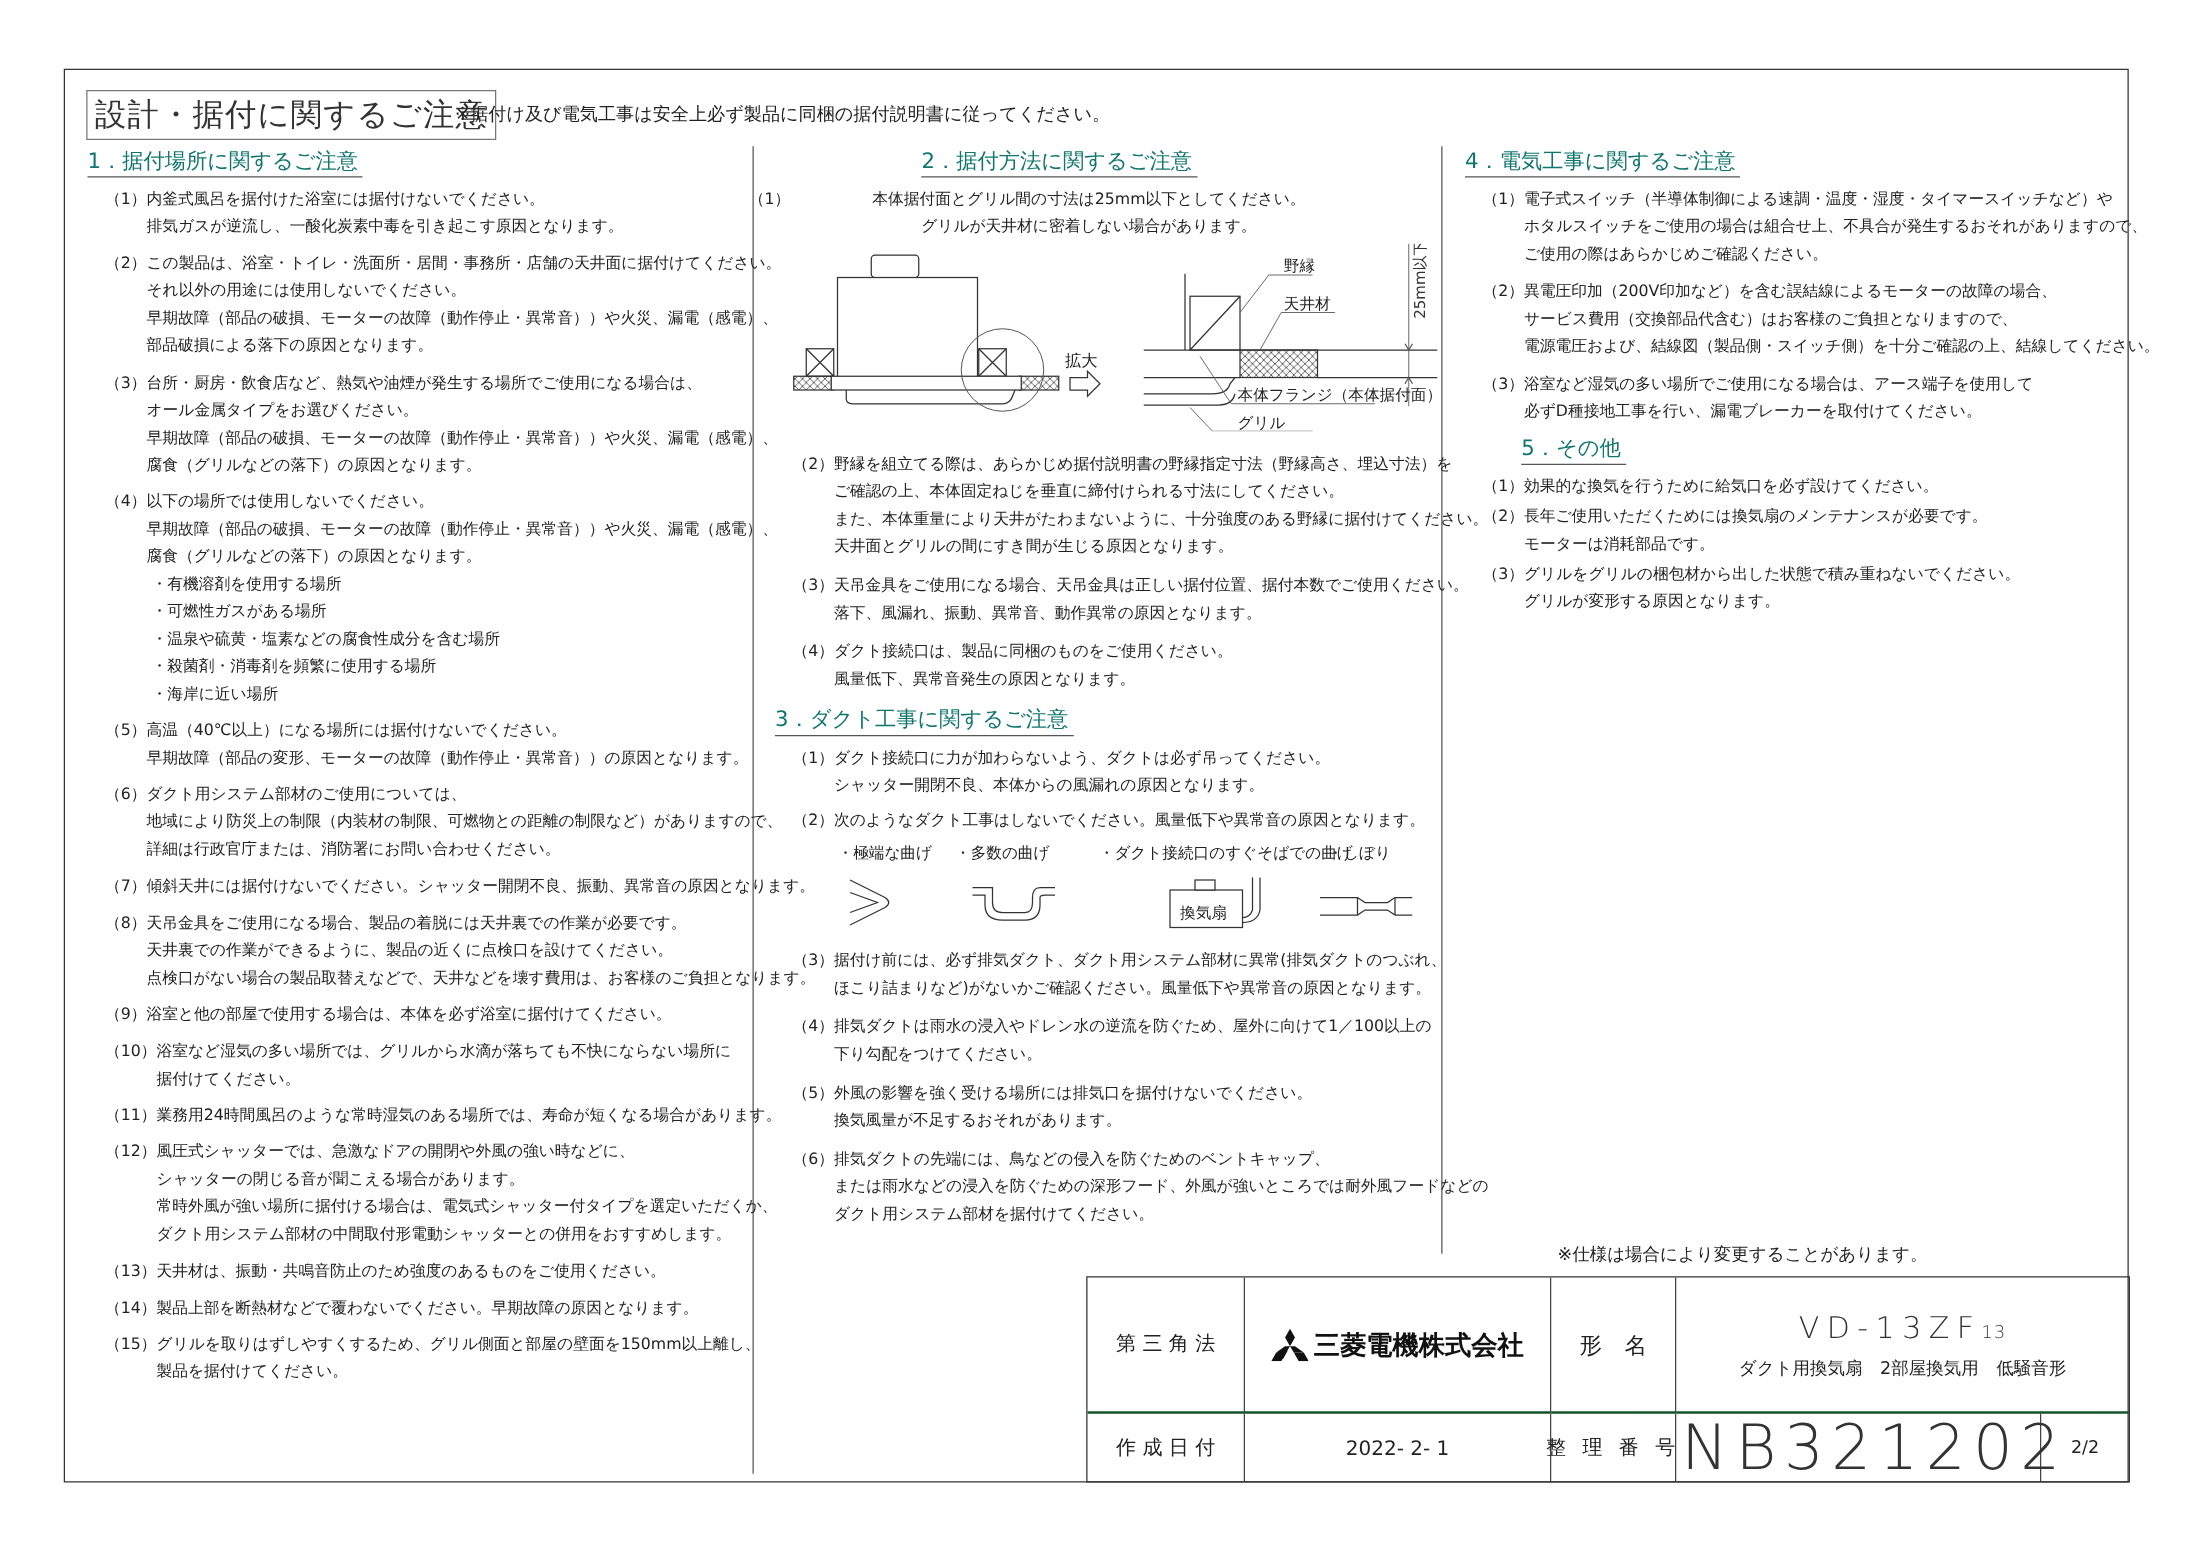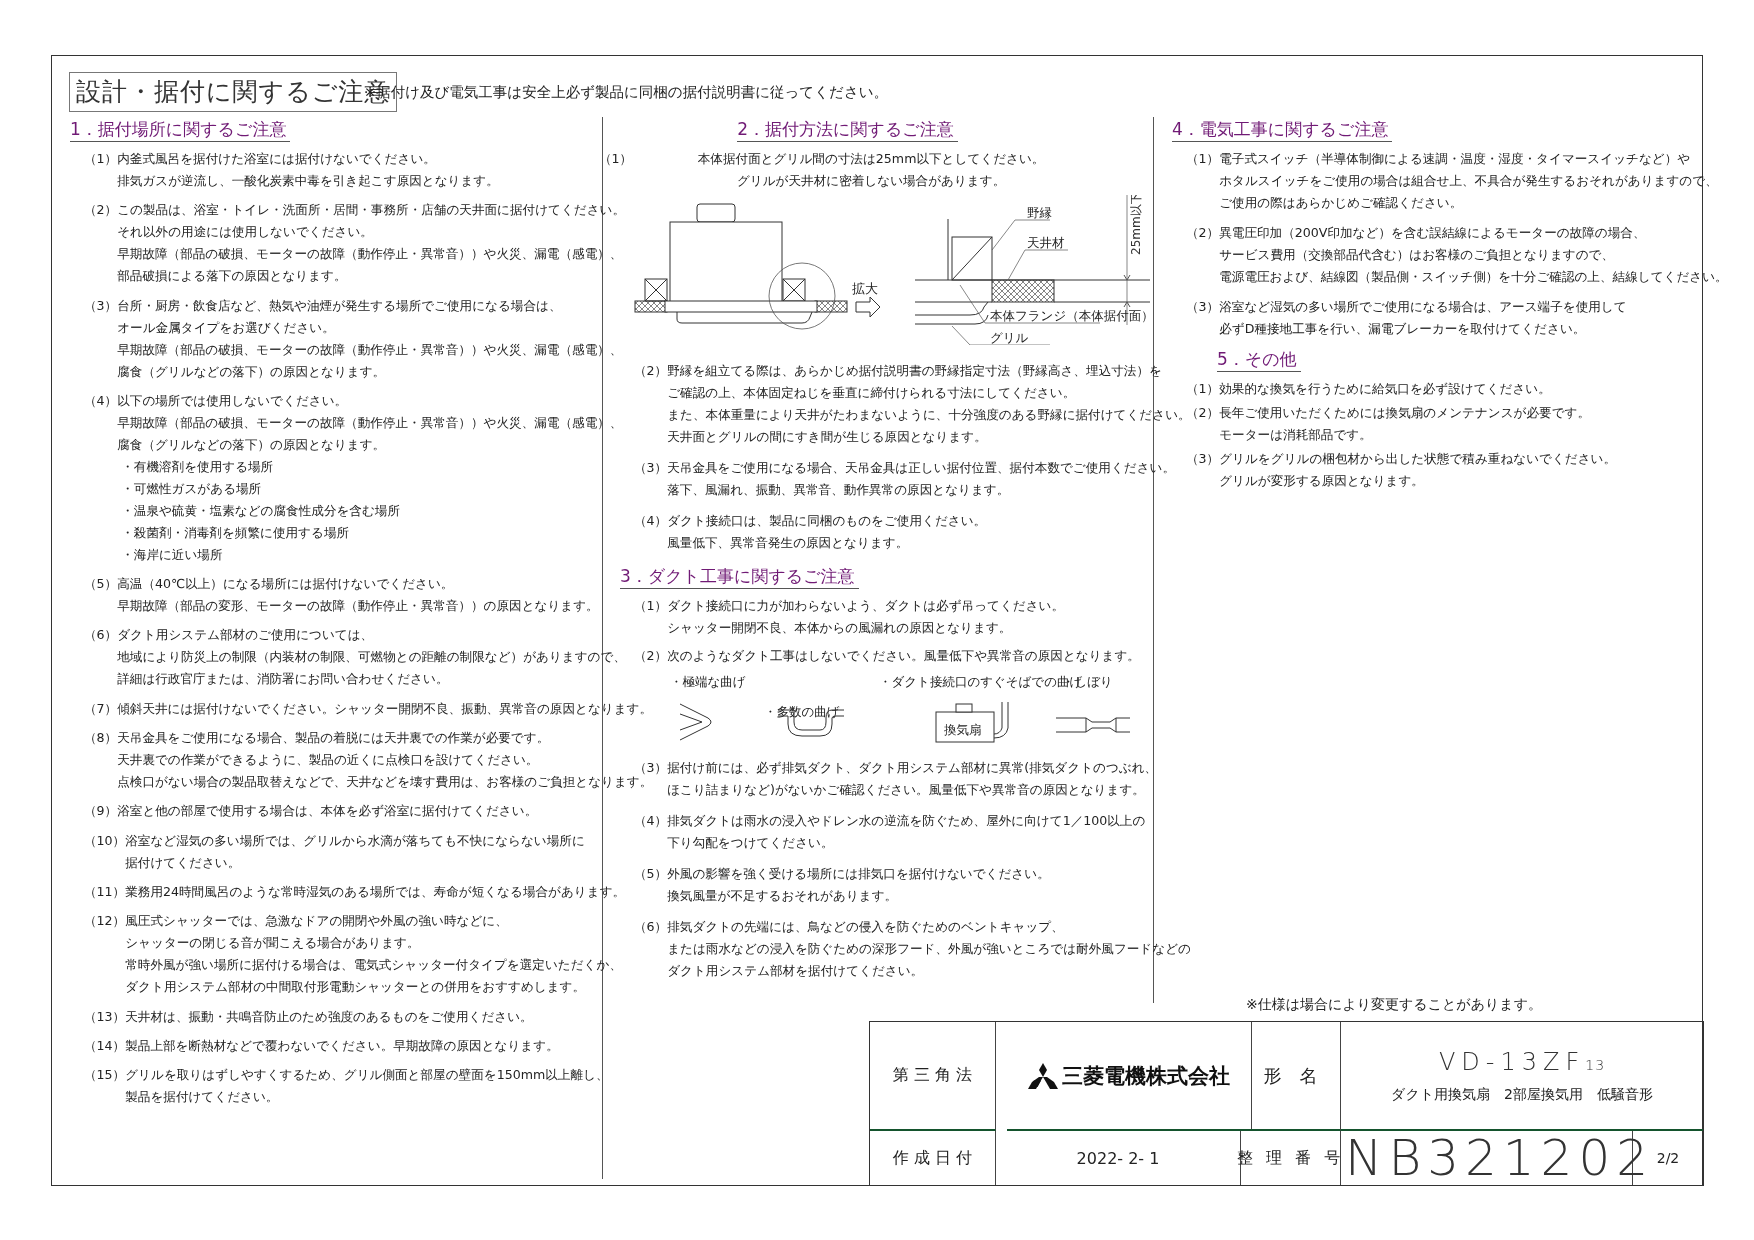--- a/index.html
+++ b/index.html
@@ -9,21 +9,21 @@
            border:1.5px solid #333; box-sizing:border-box; }
   .title-box { position:absolute; left:69px; top:72px; height:38px; padding:0 6px;
                border:1px solid #777; font-size:25px; line-height:38px;
                letter-spacing:1px; color:#333; white-space:nowrap; }
   .title-note { position:absolute; left:364px; top:80px; font-size:14.5px;
                 line-height:24px; color:#222; white-space:nowrap; }
   .divider { position:absolute; width:0; border-left:1px solid #555; }
   .col { position:absolute; }
   .sec-head { font-size:17px; line-height:22px; display:inline-block;
               border-bottom:1px solid #555; padding:0 4px 1px 0; margin-bottom:6px;
-              color:#701a75; white-space:nowrap; }
+              color:#0f766e; white-space:nowrap; }
   .item { display:flex; font-size:12.6px; line-height:22px; margin-bottom:8px; }
   .item .num { flex:0 0 auto; white-space:nowrap; }
   .item .lines { flex:1; }
   .item .line { white-space:nowrap; }
   .item .bullet { white-space:nowrap; padding-left:4px; }
   .tb { position:absolute; border:1.5px solid #333; box-sizing:border-box; }
   .cell { position:absolute; display:flex; align-items:center; justify-content:center;
           border-right:1px solid #444; border-bottom:2px solid #14532d; box-sizing:border-box;
           white-space:nowrap; }
   .spec-note { position:absolute; left:1246px; top:993px; font-size:14px; line-height:22px; white-space:nowrap; }
@@ -257,21 +257,21 @@
       <div class="item" style="margin-bottom: 6px;">
         <span class="num">（2）</span>
         <div class="lines">
           <div class="line">次のようなダクト工事はしないでください。風量低下や異常音の原因となります。</div>
         </div>
       </div>
     </div>
 </div>
 
 <div class="duct-label" style="left:670px; top:674px;">・極端な曲げ</div>
-<div class="duct-label" style="left:764px; top:704px;">・多数の曲げ</div>
+<div class="duct-label" style="left:764px; top:674px;">・多数の曲げ</div>
 <div class="duct-label" style="left:856px; top:674px;margin-left:23px;">・ダクト接続口のすぐそばでの曲げ</div>
 <div class="duct-label" style="left:1062px; top:674px;">・しぼり</div>
 <svg style="position:absolute; left:670px; top:700px;" width="460" height="50" viewBox="0 0 460 50">
   <path d="M10 4 L38 18 Q44 22 38 26 L10 40" fill="none" stroke="#333"></path>
   <path d="M10 14 L32 22 L10 30" fill="none" stroke="#333"></path>
   <path d="M108 10 L124 10 L124 22 Q124 30 132 30 L150 30 Q156 30 156 22 L156 18 Q156 10 162 10 L174 10" fill="none" stroke="#333"></path>
   <path d="M108 16 L118 16 L118 24 Q118 36 132 36 L150 36 Q162 36 162 24 L162 18 Q162 16 166 16 L174 16" fill="none" stroke="#333"></path>
   <rect x="266" y="12" width="58" height="30" fill="#fff" stroke="#333"></rect>
   <rect x="286" y="4" width="16" height="8" fill="#fff" stroke="#333"></rect>
   <text x="274" y="34" font-size="12.5" fill="#222">換気扇</text>
@@ -365,21 +365,21 @@
           <div class="line">グリルをグリルの梱包材から出した状態で積み重ねないでください。</div>
           <div class="line">グリルが変形する原因となります。</div>
         </div>
       </div>
     </div>
 </div>
 
 <div class="spec-note">※仕様は場合により変更することがあります。</div>
 <div class="tb" style="left:869px; top:1021px; width:835px; height:165px;">
   <div class="cell" style="left:0; top:0; width:126px; height:109px; font-size:16px;">第 三 角 法</div>
-  <div class="cell" style="left:137px; top:0; width:245px; height:109px;">
+  <div class="cell" style="left:126px; top:0; width:245px; height:109px;">
     <svg width="30" height="26" viewBox="0 0 30 26" style="margin-right:4px;">
       <path d="M15 0 L19 7 L15 14 L11 7 Z" fill="#111"></path>
       <path d="M11 14 L19 14 L15 21 L7 21 Z" fill="#111" transform="translate(-4 5) scale(0.9)"></path>
       <path d="M0 26 L4 19 L12 19 L8 26 Z" fill="#111"></path>
       <path d="M30 26 L26 19 L18 19 L22 26 Z" fill="#111"></path>
       <path d="M11 14 L15 14 L12 19 L4 19 Z" fill="#111"></path>
       <path d="M19 14 L15 14 L18 19 L26 19 Z" fill="#111"></path>
     </svg>
     <span style="font-size:21px; font-weight:bold; color:#111;">三菱電機株式会社</span>
   </div>

